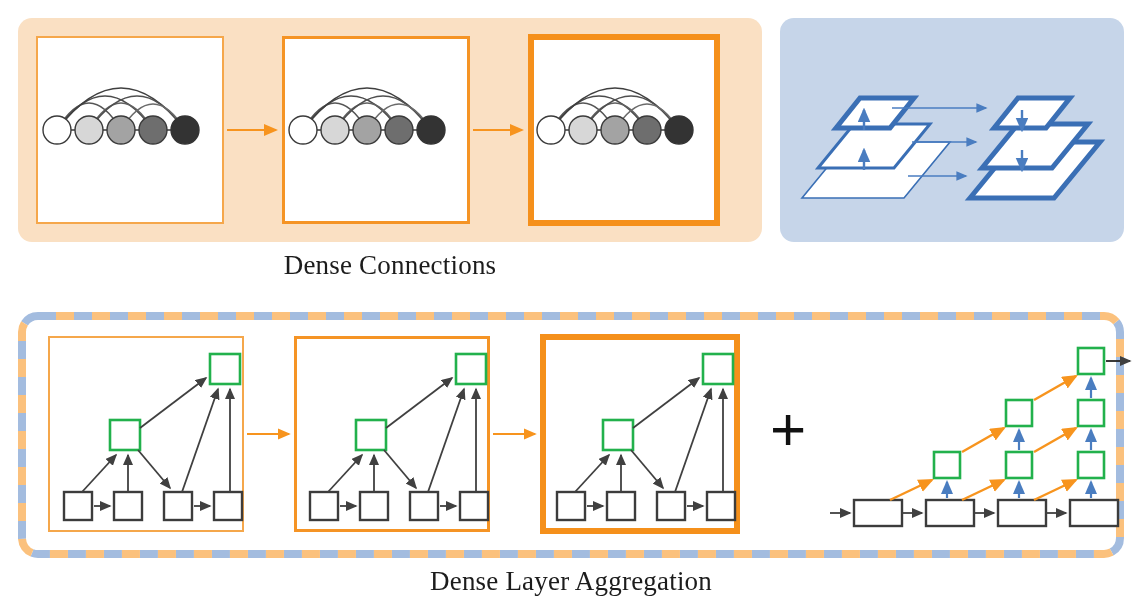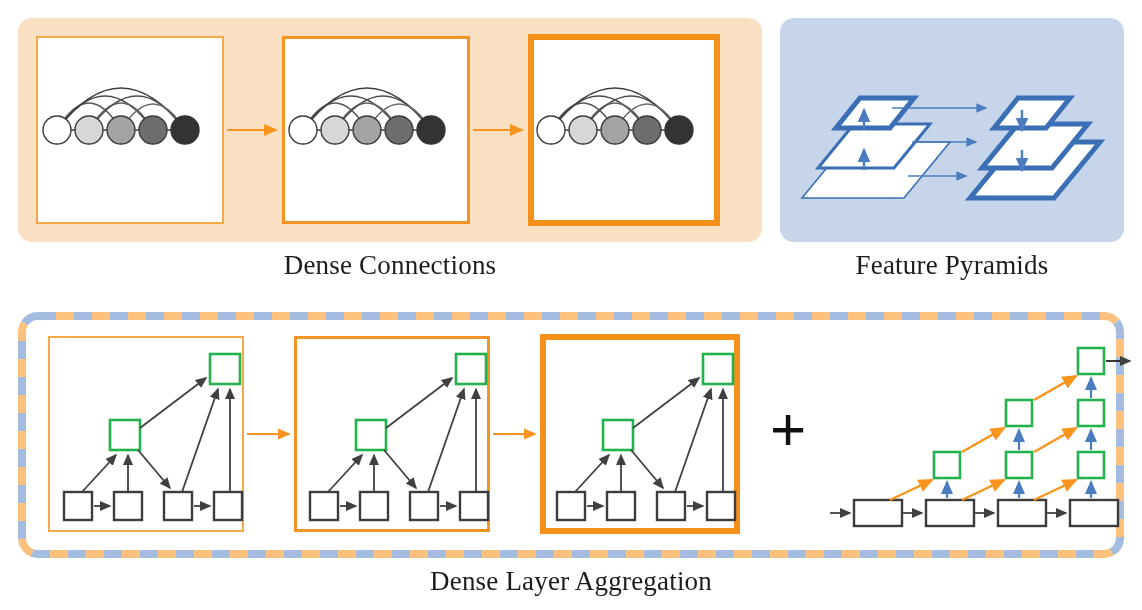--- a/index.html
+++ b/index.html
@@ -151,21 +151,20 @@
         <line x1="242" y1="92" x2="242" y2="112" stroke="#4A7DC0" stroke-width="2.4" marker-end="url(#ar-blue-s)"></line>
         <line x1="242" y1="132" x2="242" y2="152" stroke="#4A7DC0" stroke-width="2.4" marker-end="url(#ar-blue-s)"></line>
       </g>
 
       <line x1="112" y1="90" x2="206" y2="90" stroke="#4A7DC0" stroke-width="1.6" marker-end="url(#ar-blue)"></line>
       <line x1="132" y1="124" x2="196" y2="124" stroke="#4A7DC0" stroke-width="1.6" marker-end="url(#ar-blue)"></line>
       <line x1="128" y1="158" x2="186" y2="158" stroke="#4A7DC0" stroke-width="1.6" marker-end="url(#ar-blue)"></line>
     </svg>
   </div>
 
-  <div class="caption cap-pyramid">Feature Pyramids</div>
 
   <div class="panel-dla">
 
     <svg class="dla-dash-outer" viewBox="0 0 1106 246" preserveAspectRatio="none">
       <rect x="4" y="4" width="1098" height="238" rx="16" ry="16" fill="none" stroke="#A3BCDF" stroke-width="8" stroke-dasharray="18 18" stroke-dashoffset="0"></rect>
       <rect x="4" y="4" width="1098" height="238" rx="16" ry="16" fill="none" stroke="#FBC17D" stroke-width="8" stroke-dasharray="18 18" stroke-dashoffset="18"></rect>
     </svg>
 
     <div class="subbox thin" style="left:30px;  top:24px; width:196px; height:196px;"></div>
     <div class="subbox medium" style="left:276px; top:24px; width:196px; height:196px;"></div>

